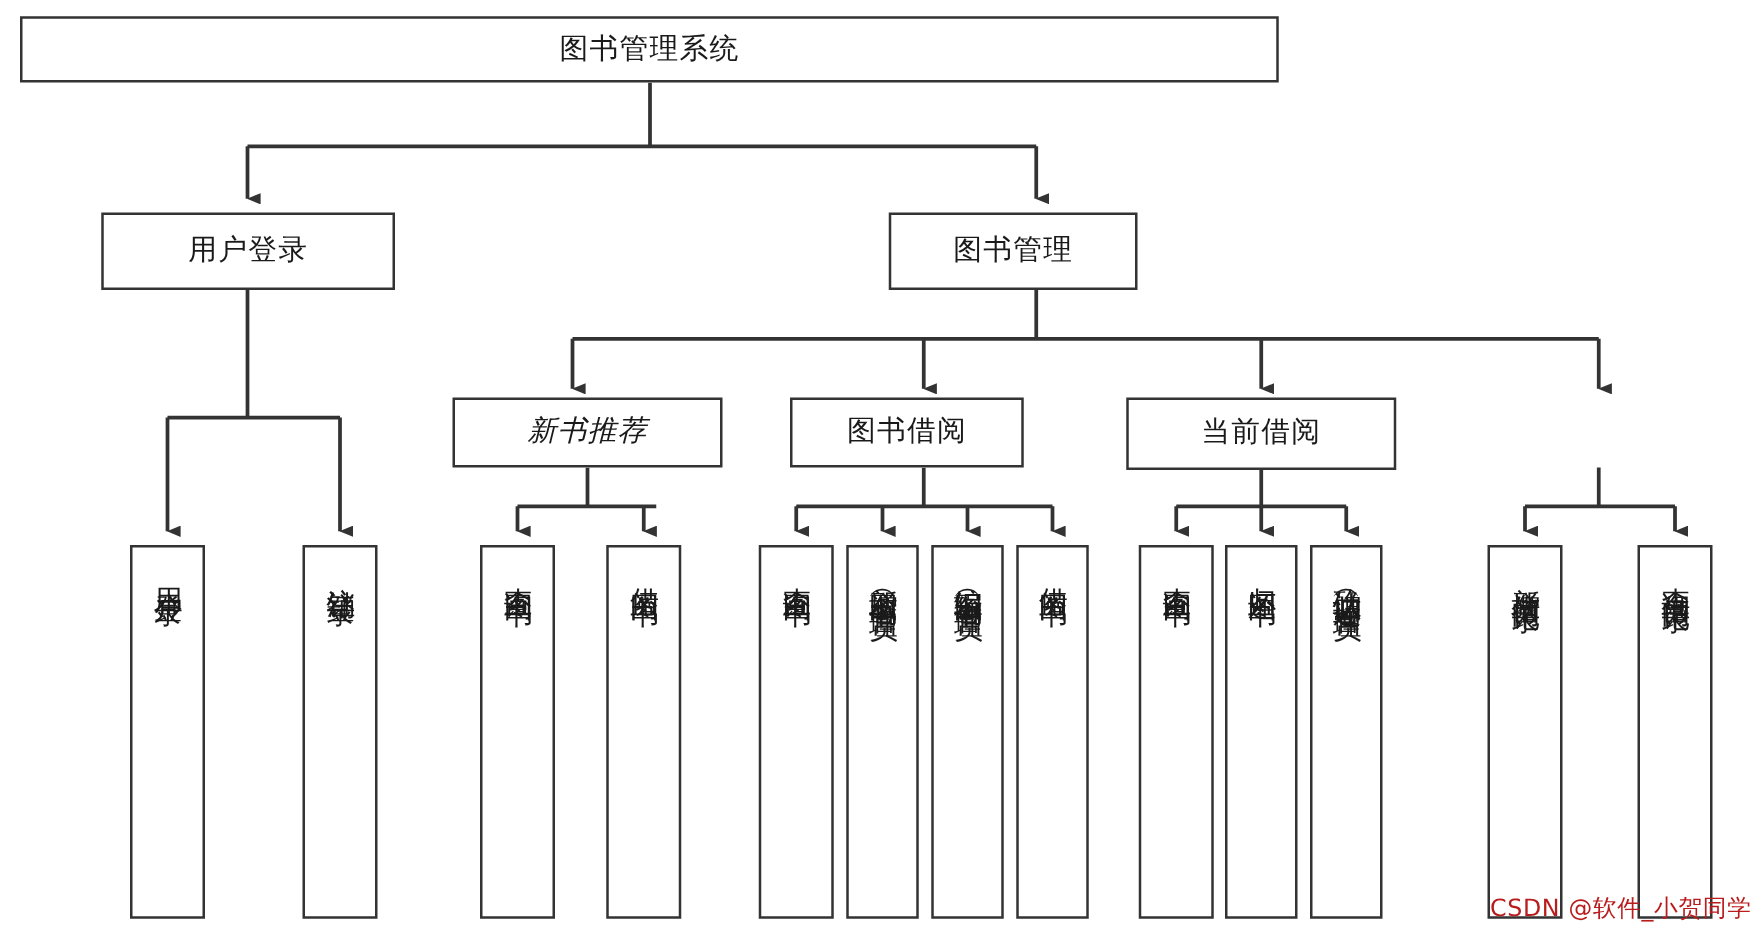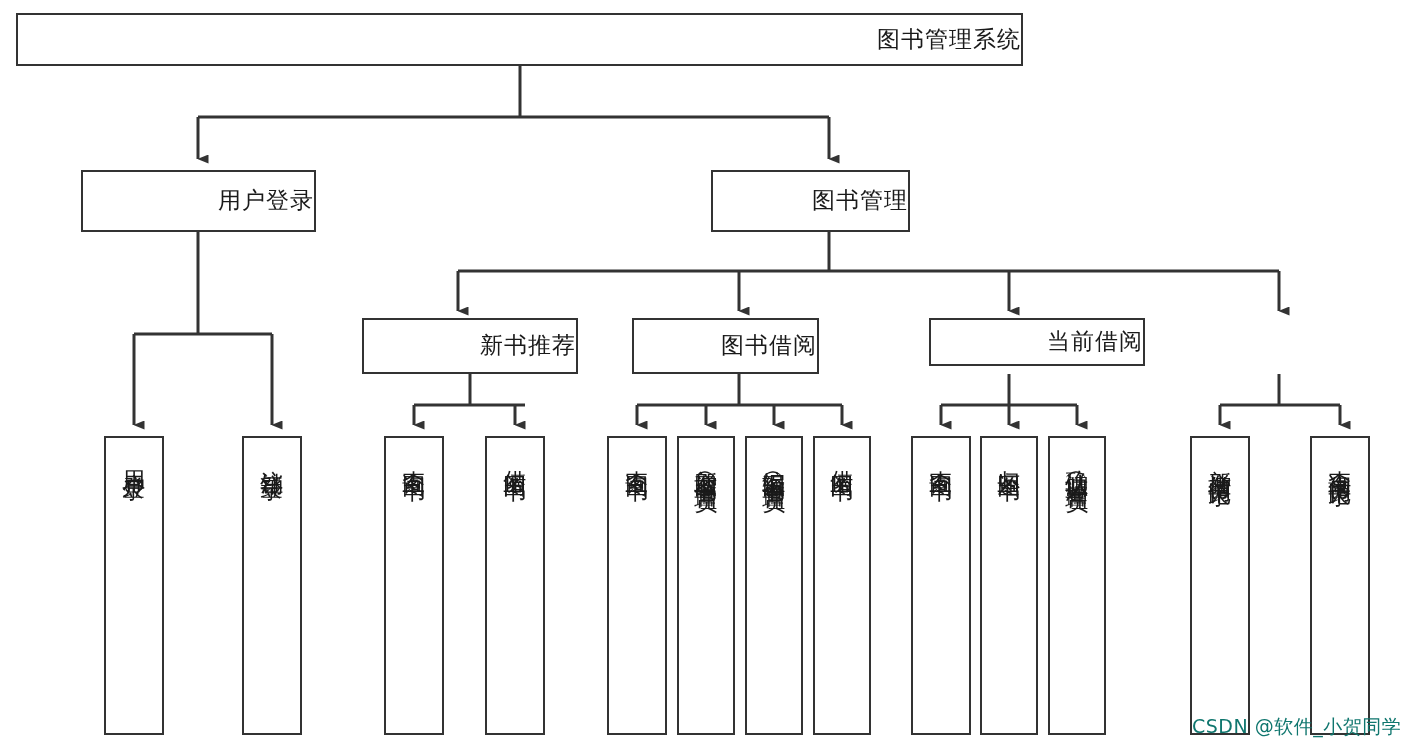--- a/index.html
+++ b/index.html
@@ -26,21 +26,21 @@
     height: 747px;
     pointer-events: none;
   }
   .node {
     position: absolute;
     box-sizing: border-box;
     border: 2px solid #333333;
     background: #ffffff;
     display: flex;
     align-items: center;
-    justify-content: flex-end;
+    justify-content: center;
     color: #1a1a1a;
   }
   .node.horizontal {
     font-size: 23px;
     line-height: 1.2;
     letter-spacing: 1px;
   }
   .node.vertical {
     align-items: flex-start;
     justify-content: center;
@@ -51,21 +51,21 @@
     text-orientation: upright;
     font-size: 23px;
     line-height: 1.32;
     letter-spacing: 3px;
     white-space: nowrap;
     color: #1a1a1a;
   }
   .watermark {
     position: absolute;
     font-size: 19px;
-    color: #0f766e;
+    color: #b91c1c;
     white-space: nowrap;
     letter-spacing: 0.5px;
   }
 </style>
 </head>
 <body>
 
 <div id="diagram-root">
 
   <svg id="edges-layer" viewBox="0 0 1405 747" width="1405" height="747" xmlns="http://www.w3.org/2000/svg">
@@ -173,29 +173,29 @@
   </div>
 
   <div class="node horizontal" style="left:81px; top:170px; width:235px; height:62px;">
     <span>用户登录</span>
   </div>
 
   <div class="node horizontal" style="left:711px; top:170px; width:199px; height:62px;">
     <span>图书管理</span>
   </div>
 
-  <div class="node horizontal" style="left:362px; top:318px; width:216px; height:56px;">
+  <div class="node horizontal" style="left:362px; top:318px; width:216px; height:56px;font-style:italic;">
     <span>新书推荐</span>
   </div>
 
   <div class="node horizontal" style="left:632px; top:318px; width:187px; height:56px;">
     <span>图书借阅</span>
   </div>
 
-  <div class="node horizontal" style="left:901px; top:318px; width:216px; height:48px;margin-left:28px;">
+  <div class="node horizontal" style="left:901px; top:318px; width:216px; height:58px;">
     <span>当前借阅</span>
   </div>
 
 
   <div class="node vertical" style="left:104px; top:436px; width:60px; height:299px;">
     <span class="vlabel">用户登录</span>
   </div>
 
   <div class="node vertical" style="left:242px; top:436px; width:60px; height:299px;">
     <span class="vlabel">注销登录</span>

